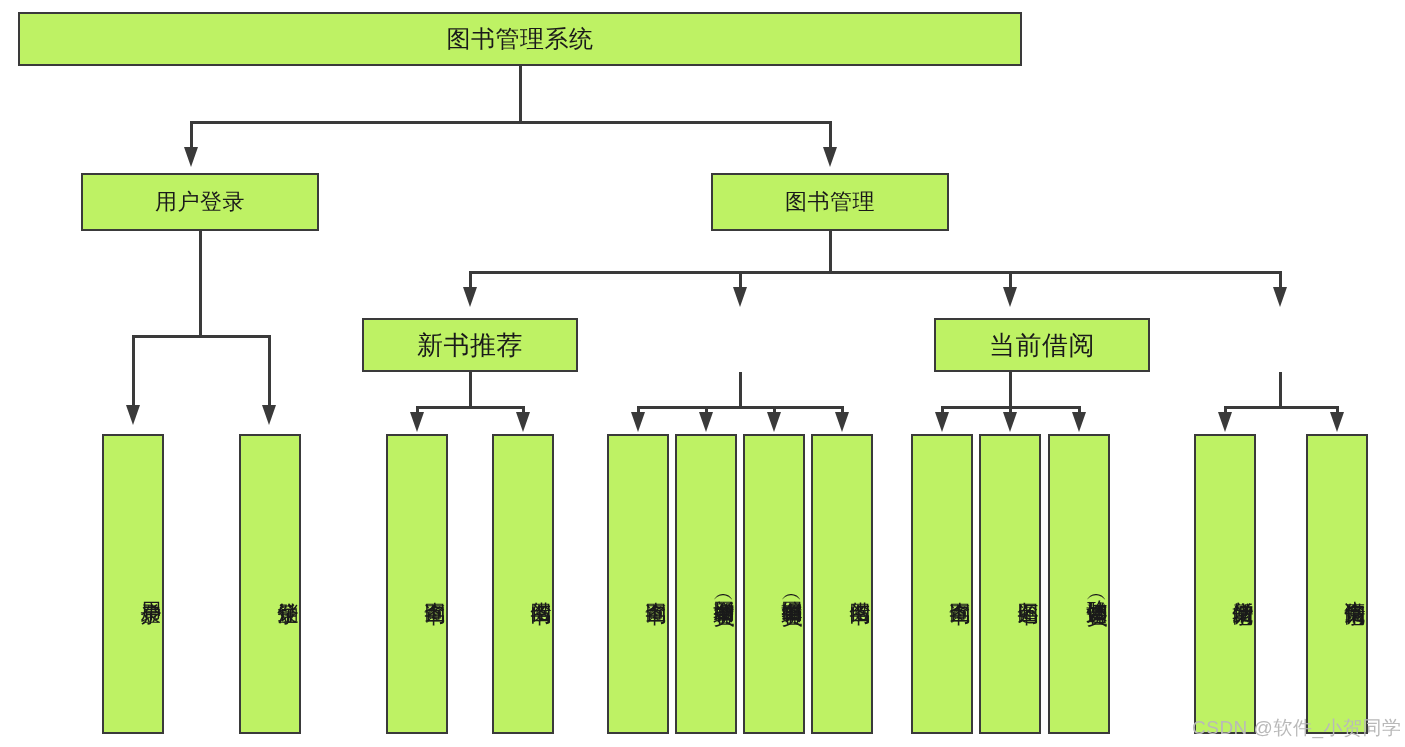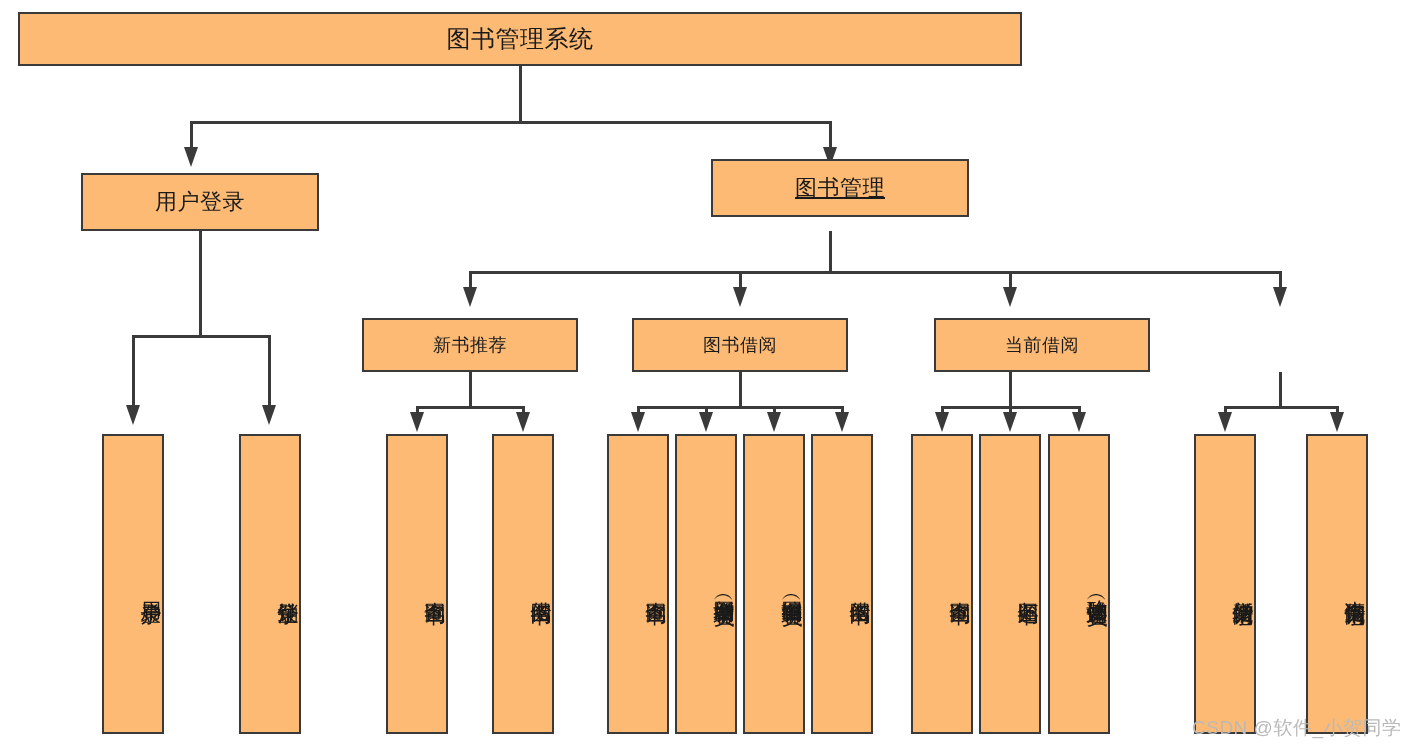--- a/index.html
+++ b/index.html
@@ -15,36 +15,36 @@
     width: 1405px;
     height: 747px;
     background: #ffffff;
     overflow: hidden;
   }
 
   
   .node {
     position: absolute;
     box-sizing: border-box;
-    background: #fdba74;
+    background: #bef264;
     border: 2.5px solid #3a3a3a;
     display: flex;
     align-items: center;
     justify-content: center;
     color: #1a1a1a;
     letter-spacing: 0.5px;
   }
   .node.root {
     font-size: 24px;
   }
   .node.level2 {
     font-size: 22px;
   }
   .node.level3 {
-    font-size: 18px;
+    font-size: 26px;
     text-align: center;
   }
   .node.leaf {
     font-size: 21px;
     writing-mode: vertical-rl;
     text-orientation: upright;
     align-items: flex-start;
     justify-content: center;
     padding-top: 6px;
     line-height: 1.02;
@@ -100,21 +100,21 @@
   <div class="hline" style="left:190px; top:121px; width:642px; height:2.5px;"></div>
 
   <div class="vline" style="left:190px; top:121px; height:28px;"></div>
   <div class="arrow" style="left:184px; top:147px;"></div>
   <div class="vline" style="left:829px; top:121px; height:28px;"></div>
   <div class="arrow" style="left:823px; top:147px;"></div>
 
   <div class="node level2" style="left:81px; top:173px; width:238px; height:58px;">
     <span>用户登录</span>
   </div>
-  <div class="node level2" style="left:711px; top:159px; width:258px; height:58px;text-decoration:underline;">
+  <div class="node level2" style="left:711px; top:173px; width:238px; height:58px;">
     <span>图书管理</span>
   </div>
 
   <div class="vline" style="left:199px; top:231px; height:106px;"></div>
   <div class="hline" style="left:132px; top:335px; width:136px; height:2.5px;"></div>
   <div class="vline" style="left:132px; top:335px; height:72px;"></div>
   <div class="arrow" style="left:126px; top:405px;"></div>
   <div class="vline" style="left:268px; top:335px; height:72px;"></div>
   <div class="arrow" style="left:262px; top:405px;"></div>
 
@@ -125,23 +125,20 @@
   <div class="vline" style="left:739px; top:271px; height:18px;"></div>
   <div class="arrow" style="left:733px; top:287px;"></div>
   <div class="vline" style="left:1009px; top:271px; height:18px;"></div>
   <div class="arrow" style="left:1003px; top:287px;"></div>
   <div class="vline" style="left:1279px; top:271px; height:18px;"></div>
   <div class="arrow" style="left:1273px; top:287px;"></div>
 
   <div class="node level3" style="left:362px; top:318px; width:216px; height:54px;">
     <span>新书推荐</span>
   </div>
-  <div class="node level3" style="left:632px; top:318px; width:216px; height:54px;">
-    <span>图书借阅</span>
-  </div>
   <div class="node level3" style="left:902px; top:318px; width:216px; height:54px;margin-left:32px;">
     <span>当前借阅</span>
   </div>
 
   <div class="vline" style="left:469px; top:372px; height:36px;"></div>
   <div class="hline" style="left:416px; top:406px; width:106px; height:2.5px;"></div>
   <div class="vline" style="left:416px; top:406px; height:8px;"></div>
   <div class="arrow" style="left:410px; top:412px;"></div>
   <div class="vline" style="left:522px; top:406px; height:8px;"></div>
   <div class="arrow" style="left:516px; top:412px;"></div>

